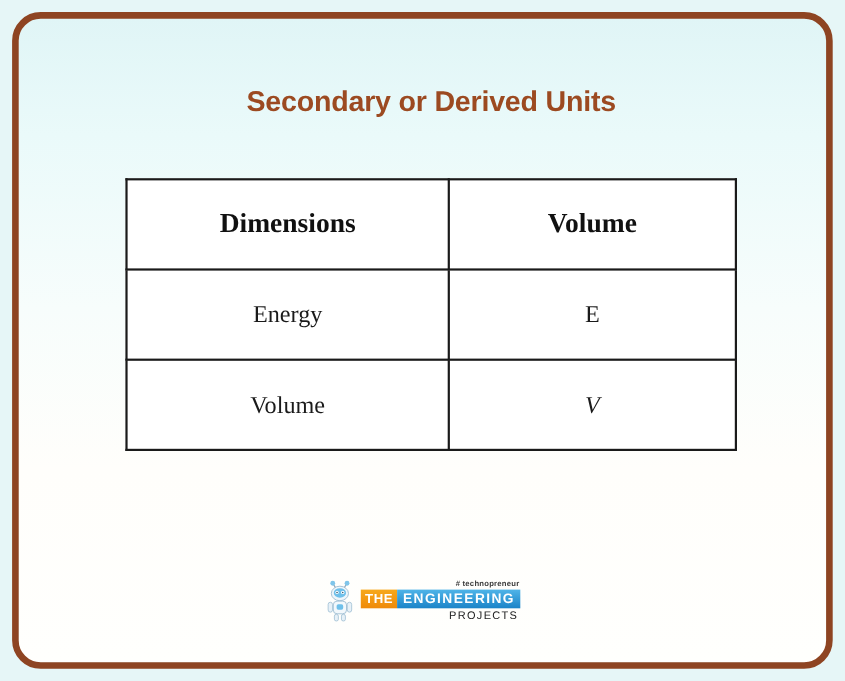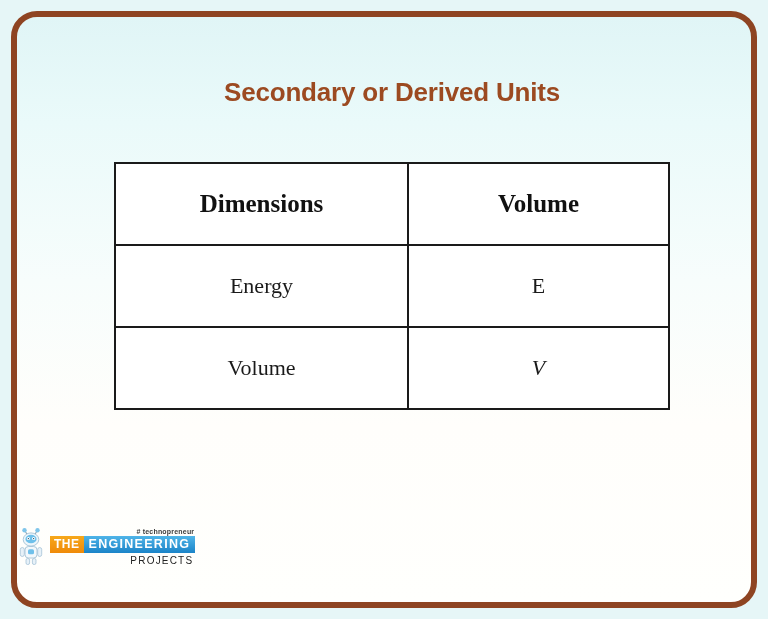--- a/index.html
+++ b/index.html
@@ -73,21 +73,21 @@
   .unit-symbol.italic {
     font-style: italic;
   }
 
   .footer-logo {
     position: absolute;
     left: 0;
     right: 0;
     bottom: 36px;
     display: flex;
-    justify-content: flex-start;
+    justify-content: center;
     align-items: flex-end;
   }
   .logo-wrap {
     display: flex;
     align-items: flex-end;
     gap: 5px;
   }
 
   .robot-icon {
     width: 28px;

